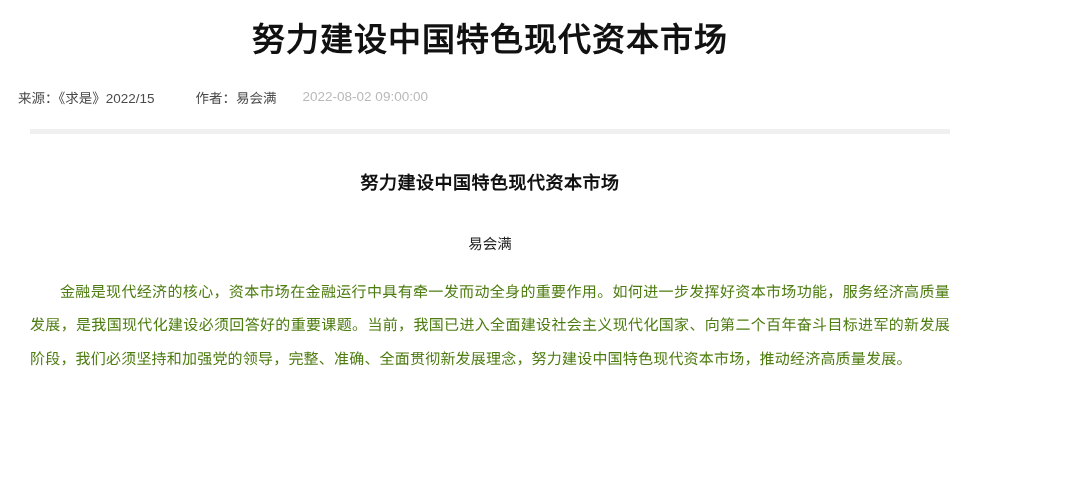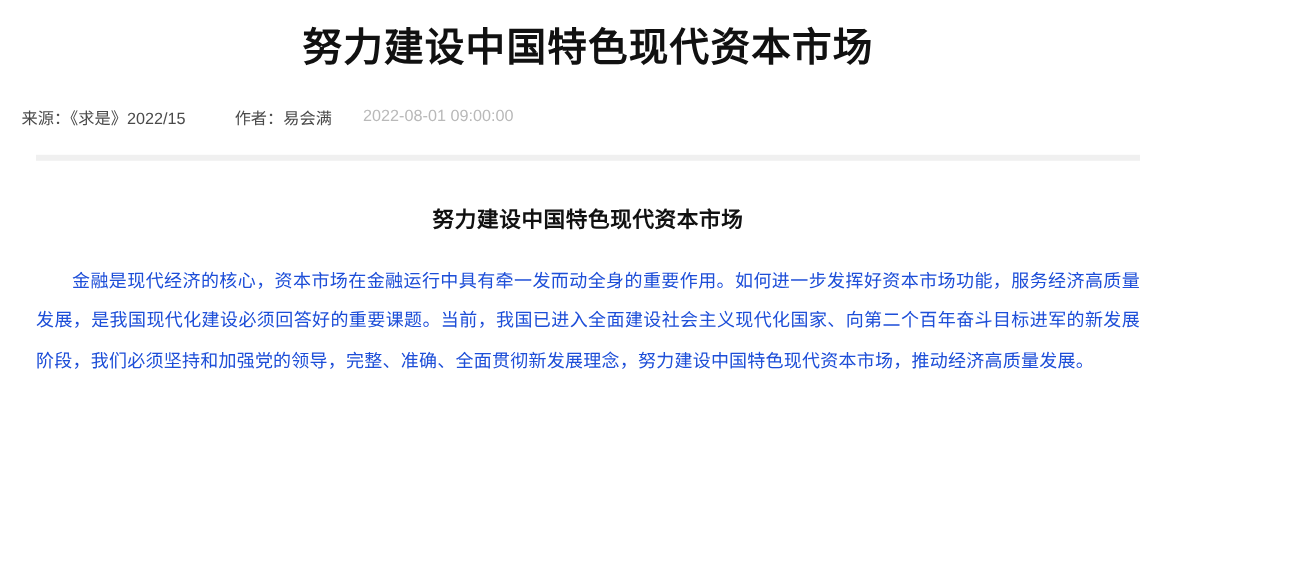--- a/index.html
+++ b/index.html
@@ -75,42 +75,44 @@
   .article-author {
     text-align: center;
     font-size: 14.5px;
     color: #222222;
     margin: 38px 0 0 0;
     font-family: "Liberation Serif", "DejaVu Serif", serif;
   }
   .article-paragraph {
     font-size: 15px;
     line-height: 2.25;
-    color: #1d4ed8;
+    color: #4d7c0f;
     margin: 24px 0 0 0;
     text-align: justify;
     text-indent: 2em;
     letter-spacing: 0.2px;
+    font-family: Liberation Mono, monospace;
   }
 </style>
 </head>
 <body>
 
 <div class="page">
 
   <h1 class="headline">努力建设中国特色现代资本市场</h1>
 
   <div class="meta-bar">
     <span class="meta-source">来源：《求是》2022/15</span>
     <span class="meta-author">作者：易会满</span>
-    <span class="meta-date">2022-08-01 09:00:00</span>
+    <span class="meta-date">2022-08-02 09:00:00</span>
   </div>
 
   <hr class="divider">
 
   <div class="article">
     <h2 class="article-title">努力建设中国特色现代资本市场</h2>
 
+    <div class="article-author">易会满</div>
 
     <p class="article-paragraph">金融是现代经济的核心，资本市场在金融运行中具有牵一发而动全身的重要作用。如何进一步发挥好资本市场功能，服务经济高质量发展，是我国现代化建设必须回答好的重要课题。当前，我国已进入全面建设社会主义现代化国家、向第二个百年奋斗目标进军的新发展阶段，我们必须坚持和加强党的领导，完整、准确、全面贯彻新发展理念，努力建设中国特色现代资本市场，推动经济高质量发展。</p>
   </div>
 
 </div>
 
 </body></html>

